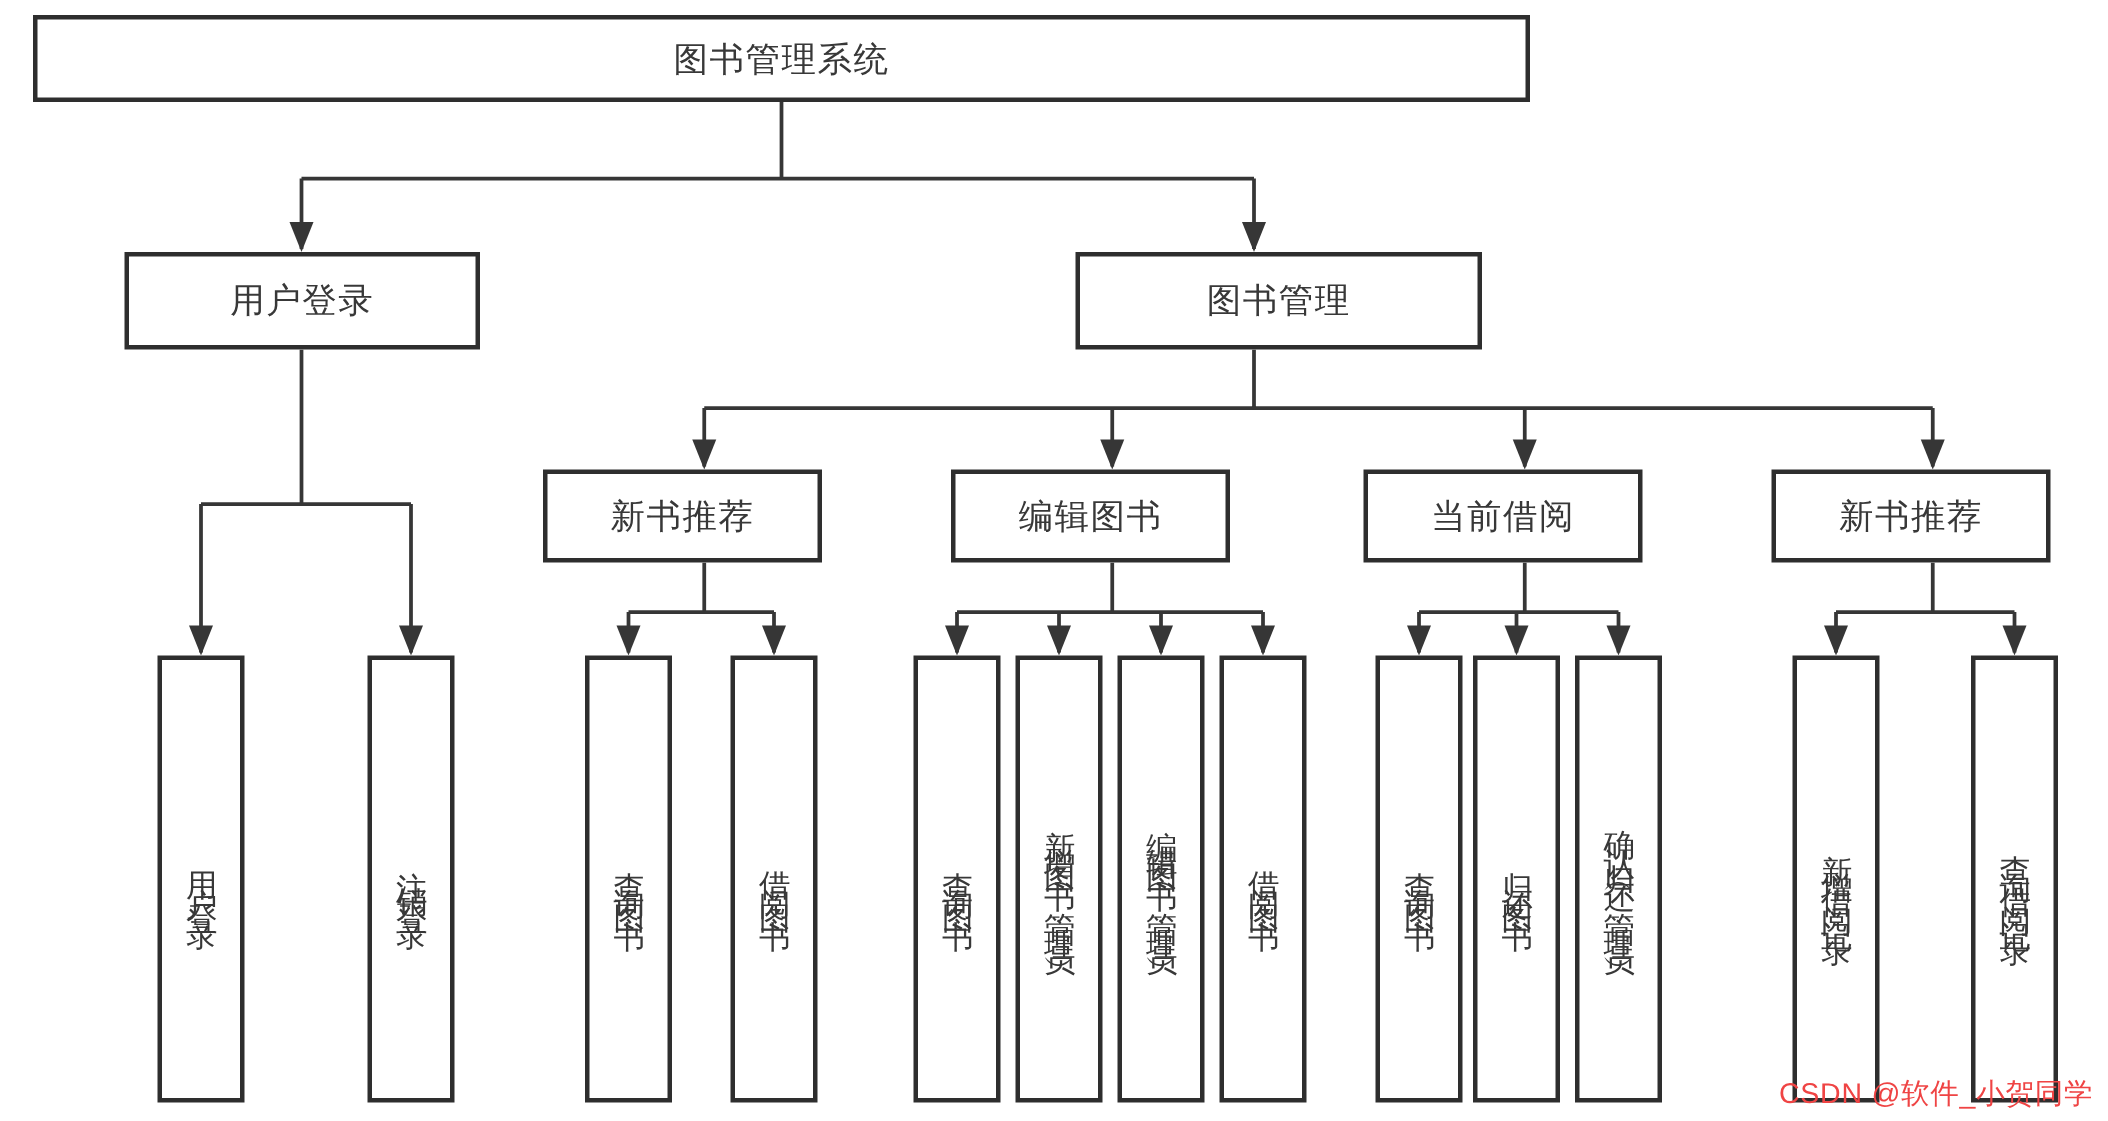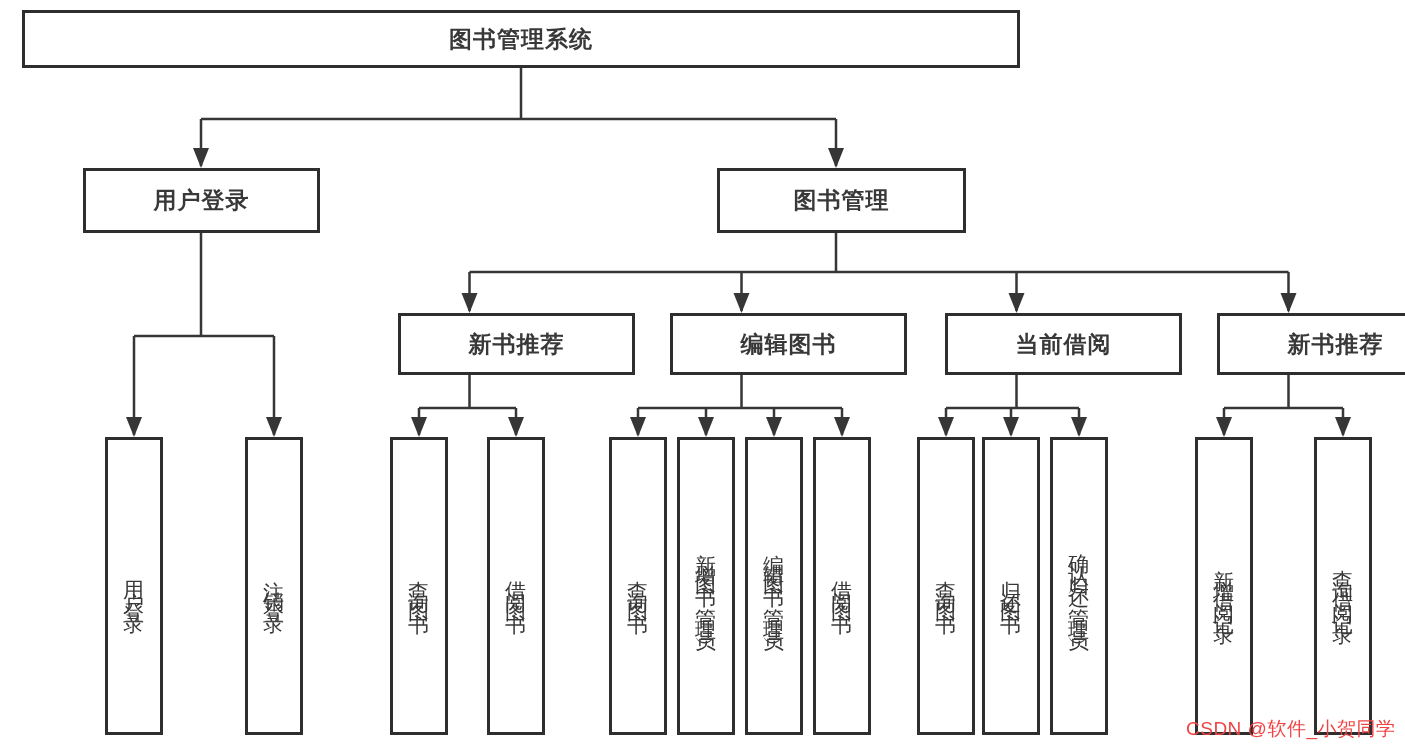--- a/index.html
+++ b/index.html
@@ -21,25 +21,25 @@
     position: absolute;
     box-sizing: border-box;
     border: 3px solid #2e2e2e;
     background: #ffffff;
     display: flex;
     align-items: center;
     justify-content: center;
     color: #383838;
     text-align: center;
   }
-  .hbox { font-size: 23px; letter-spacing: 1px; font-weight: bold; }
+  .hbox { font-size: 23px; letter-spacing: 1px; }
   .root-box  { left: 22px;  top: 10px;  width: 998px; height: 58px; }
   .l2-a      { left: 83px;  top: 168px; width: 237px; height: 65px; }
-  .l2-b      { left: 717px; top: 168px; width: 249px; height: 65px; }
-  .l3        { top: 313px; width: 237px; height: 62px; margin-left: 36px; }
+  .l2-b      { left: 717px; top: 168px; width: 271px; height: 65px; }
+  .l3        { top: 313px; width: 186px; height: 62px; }
   .l3-0 { left: 362px; }
   .l3-1 { left: 634px; }
   .l3-2 { left: 909px; }
   .l3-3 { left: 1181px; }
   .leaf {
     top: 437px; width: 58px; height: 298px;
     border-width: 3px;
   }
   .leaf span {
     writing-mode: vertical-rl;

